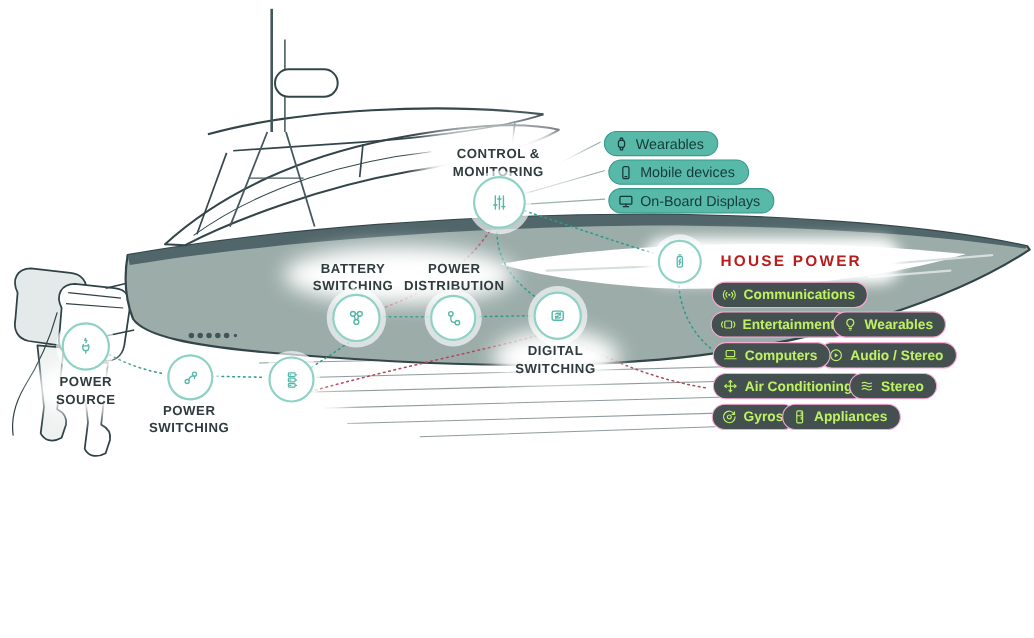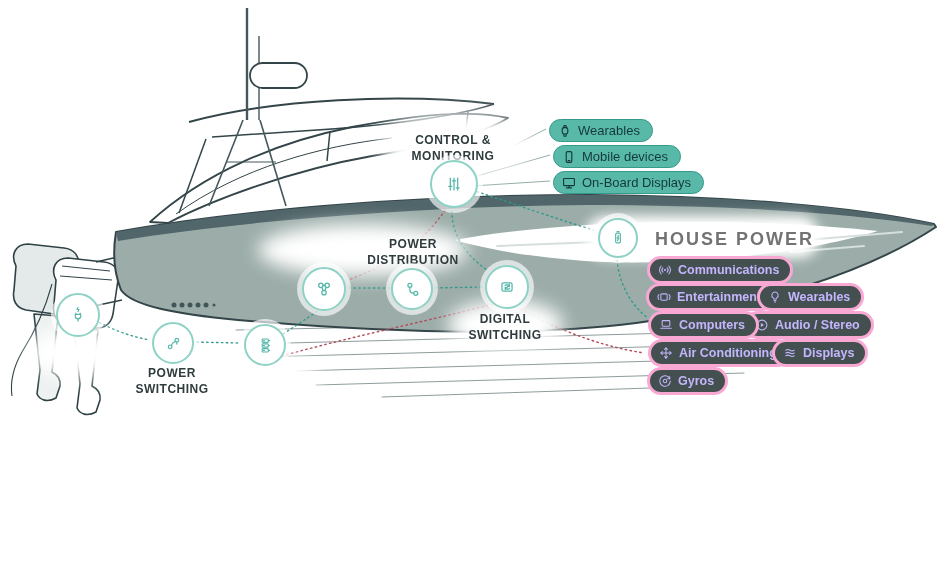--- a/index.html
+++ b/index.html
@@ -2,29 +2,29 @@
 <html><head>
 <meta charset="utf-8">
 <style>
   html,body{margin:0;padding:0;background:#fff;}
   .stage{position:relative;width:940px;height:444px;background:#ffffff;overflow:hidden;
          font-family:"Liberation Sans",sans-serif;}
   .stage svg.scene{position:absolute;left:0;top:0;z-index:1;}
   .blob{position:absolute;background:#ffffff;border-radius:50%;filter:blur(9px);z-index:2;}
   .nlabel{position:absolute;z-index:4;font-weight:700;font-size:12px;letter-spacing:.5px;
           color:#2f3b3d;text-align:center;line-height:1.3;}
-  .nlabel.big{font-size:18px;letter-spacing:2px;white-space:nowrap;color:#737373;}
+  .nlabel.big{font-size:14px;letter-spacing:2px;white-space:nowrap;color:#b91c1c;}
   .ncircle{position:absolute;z-index:4;background:#fff;border:2px solid #8ed2c6;border-radius:50%;
            display:flex;align-items:center;justify-content:center;color:#55b8aa;
            box-shadow:0 0 0 5px rgba(255,255,255,.65);}
   .pill{position:absolute;z-index:5;display:inline-flex;align-items:center;gap:6px;
         border-radius:999px;white-space:nowrap;justify-content:center;}
   .pill.teal{background:#58b9a9;border:1px solid #35998b;color:#14393b;height:21px;
              padding:0 12px 0 8px;font-size:13px;font-weight:500;}
-  .pill.dark{background:#43504f;border:3px solid #f9a8d4;color:#c4b5fd;height:22px;
+  .pill.dark{background:#43504f;border:1px solid #f9a8d4;color:#bef264;height:22px;
              padding:0 11px 0 8px;font-size:12.5px;font-weight:700;}
   .pill span{line-height:1;}
 </style>
 </head>
 <body>
 
 <div class="stage">
 
   <svg class="scene" width="940" height="580" viewBox="0 0 940 580">
 
@@ -122,20 +122,21 @@
   <div class="blob" style="left:585px;top:216px;width:235px;height:42px;filter:blur(6px);border-radius:22px"></div>
 
   <div class="nlabel" style="left:397px;top:133px;width:112px">CONTROL &amp; MONITORING</div>
   <div class="ncircle" style="left:430px;top:160px;width:44px;height:44px">
     <svg width="22" height="22" viewBox="0 0 24 24" stroke="currentColor" fill="none" stroke-width="1.4" stroke-linecap="round">
       <path d="M8 5.5 V18.5 M12 5.5 V18.5 M16 5.5 V18.5"></path>
       <path d="M6.4 14.6 H9.6 M10.4 8.6 H13.6 M14.4 16.2 H17.6"></path>
     </svg>
   </div>
 
+  <div class="nlabel" style="left:273px;top:237px;width:96px">BATTERY SWITCHING</div>
   <div class="ncircle" style="left:302px;top:267px;width:40px;height:40px">
     <svg width="22" height="22" viewBox="0 0 24 24" stroke="currentColor" fill="none" stroke-width="1.4" stroke-linecap="round">
       <circle cx="8.6" cy="8" r="2.4"></circle>
         <circle cx="15.4" cy="8" r="2.4"></circle>
         <circle cx="12" cy="16" r="2.4"></circle>
       <path d="M9.8 10.1 L11 13.9 M14.2 10.1 L13 13.9 M11 8 H13"></path>
     </svg>
   </div>
 
   <div class="nlabel" style="left:355px;top:237px;width:116px">POWER DISTRIBUTION</div>
@@ -158,20 +159,21 @@
 
   <div class="nlabel" style="left:457px;top:312px;width:96px">DIGITAL SWITCHING</div>
   <div class="ncircle" style="left:485px;top:265px;width:40px;height:40px">
     <svg width="22" height="22" viewBox="0 0 24 24" stroke="currentColor" fill="none" stroke-width="1.4" stroke-linecap="round" stroke-linejoin="round">
       <rect x="6.5" y="7.5" width="11" height="9" rx="1.6"></rect>
       <path d="M10 10.4 A2.8 2.8 0 0 1 14.5 11.2 M14.6 13.6 A2.8 2.8 0 0 1 10.1 12.8"></path>
       <path d="M14.5 9 V11.2 H12.3 M10.1 15 V12.8 H12.3"></path>
     </svg>
   </div>
 
+  <div class="nlabel" style="left:42px;top:340px;width:72px">POWER SOURCE</div>
   <div class="ncircle" style="left:56px;top:293px;width:40px;height:40px">
     <svg width="22" height="22" viewBox="0 0 24 24" stroke="currentColor" fill="none" stroke-width="1.3" stroke-linecap="round" stroke-linejoin="round">
       <path d="M12 3.8 L10.9 6 H13.1 L12 8.2"></path>
       <path d="M9.6 11.4 V9.8 M14.4 11.4 V9.8"></path>
       <path d="M9 11.4 H15 V13.2 A3 3 0 0 1 9 13.2 Z"></path>
       <path d="M12 16.4 V18.6"></path>
     </svg>
   </div>
 
   <div class="nlabel" style="left:119px;top:366px;width:106px">POWER SWITCHING</div>
@@ -259,24 +261,31 @@
       <path d="M2.2 8 L3.8 6.4 M2.2 8 L3.8 9.6 M13.8 8 L12.2 6.4 M13.8 8 L12.2 9.6"></path>
     </svg>
     <span>Air Conditioning</span>
   </div>
   <div class="pill dark" style="left:772px;top:339px">
     <svg width="14" height="14" viewBox="0 0 16 16" stroke="currentColor" fill="none" stroke-width="1.2" stroke-linecap="round">
       <path d="M3.2 4.8 C4.8 3.8 6.4 3.8 8 4.8 C9.6 5.8 11.2 5.8 12.8 4.8"></path>
       <path d="M3.2 8 C4.8 7 6.4 7 8 8 C9.6 9 11.2 9 12.8 8"></path>
       <path d="M3.2 11.2 C4.8 10.2 6.4 10.2 8 11.2 C9.6 12.2 11.2 12.2 12.8 11.2"></path>
     </svg>
-    <span>Displays</span>
+    <span>Stereo</span>
   </div>
   <div class="pill dark" style="left:647px;top:367px">
     <svg width="14" height="14" viewBox="0 0 16 16" stroke="currentColor" fill="none" stroke-width="1.2" stroke-linecap="round">
       <circle cx="8" cy="8" r="2"></circle>
       <path d="M13.4 5.4 A6 6 0 1 0 14 8"></path>
       <path d="M13.4 2.8 V5.4 H10.8"></path>
     </svg>
     <span>Gyros</span>
   </div>
+  <div class="pill dark" style="left:711px;top:367px">
+    <svg width="14" height="14" viewBox="0 0 16 16" stroke="currentColor" fill="none" stroke-width="1.2" stroke-linecap="round">
+      <rect x="5" y="1.8" width="6" height="12.4" rx="1.2"></rect>
+      <path d="M5 6.8 H11 M9.6 3.6 V5.2 M9.6 8.4 V10.4"></path>
+    </svg>
+    <span>Appliances</span>
+  </div>
 
 </div>
 
 </body></html>

